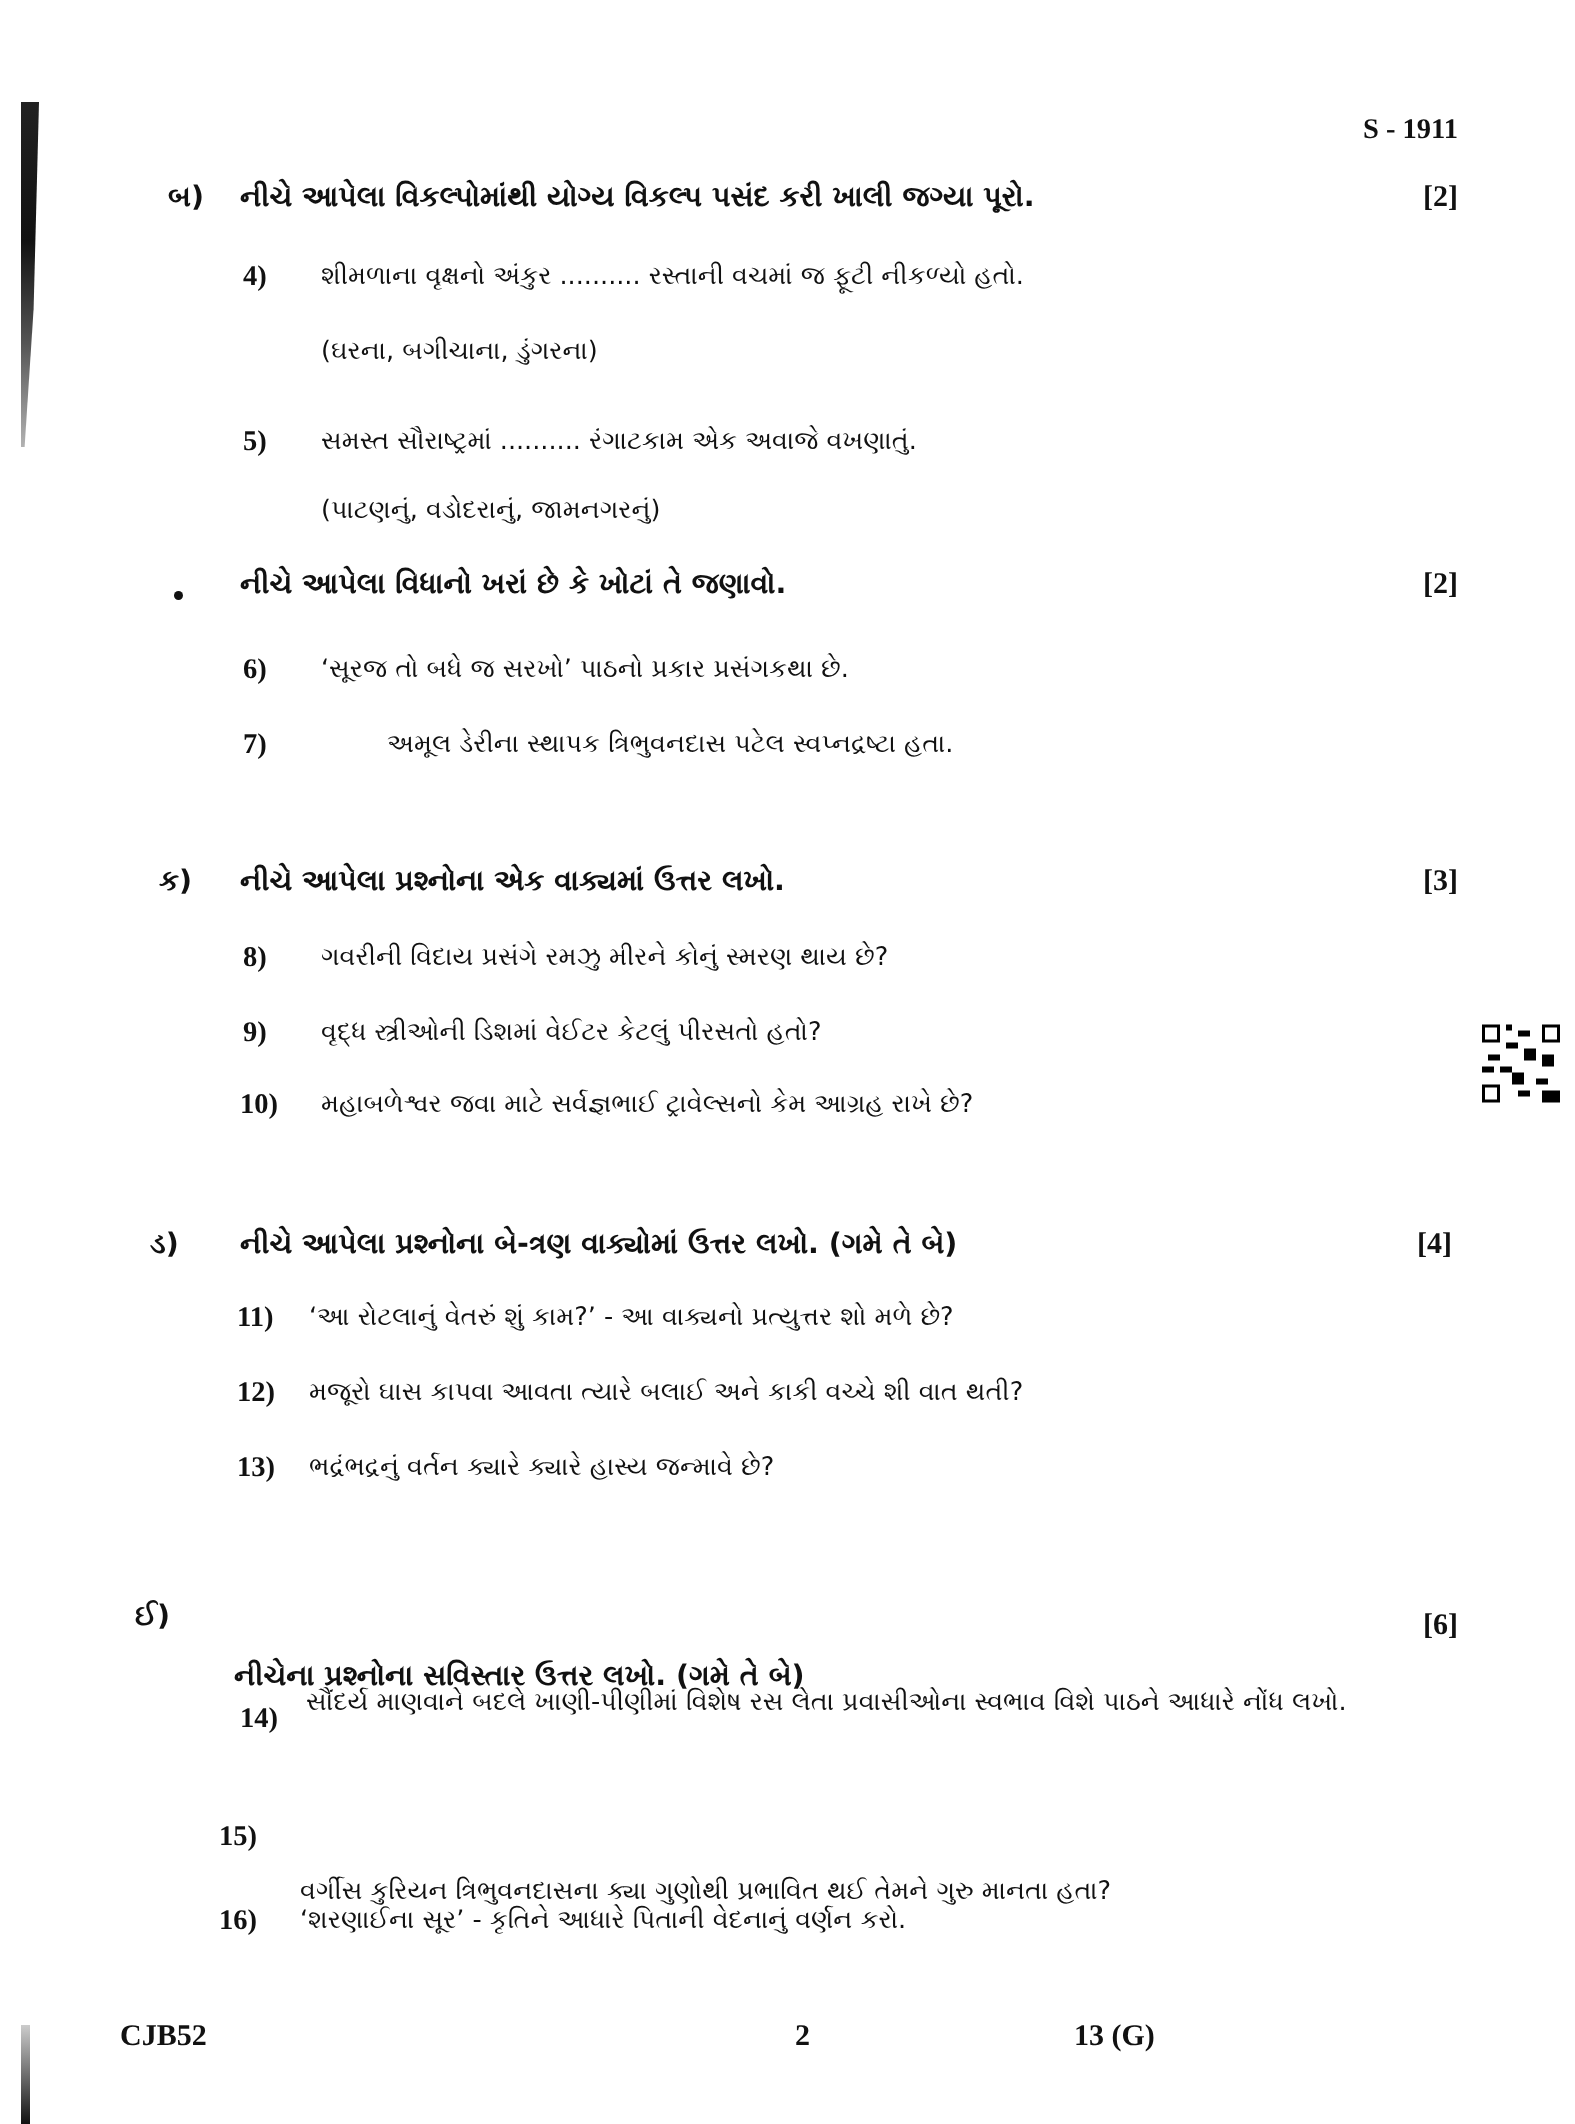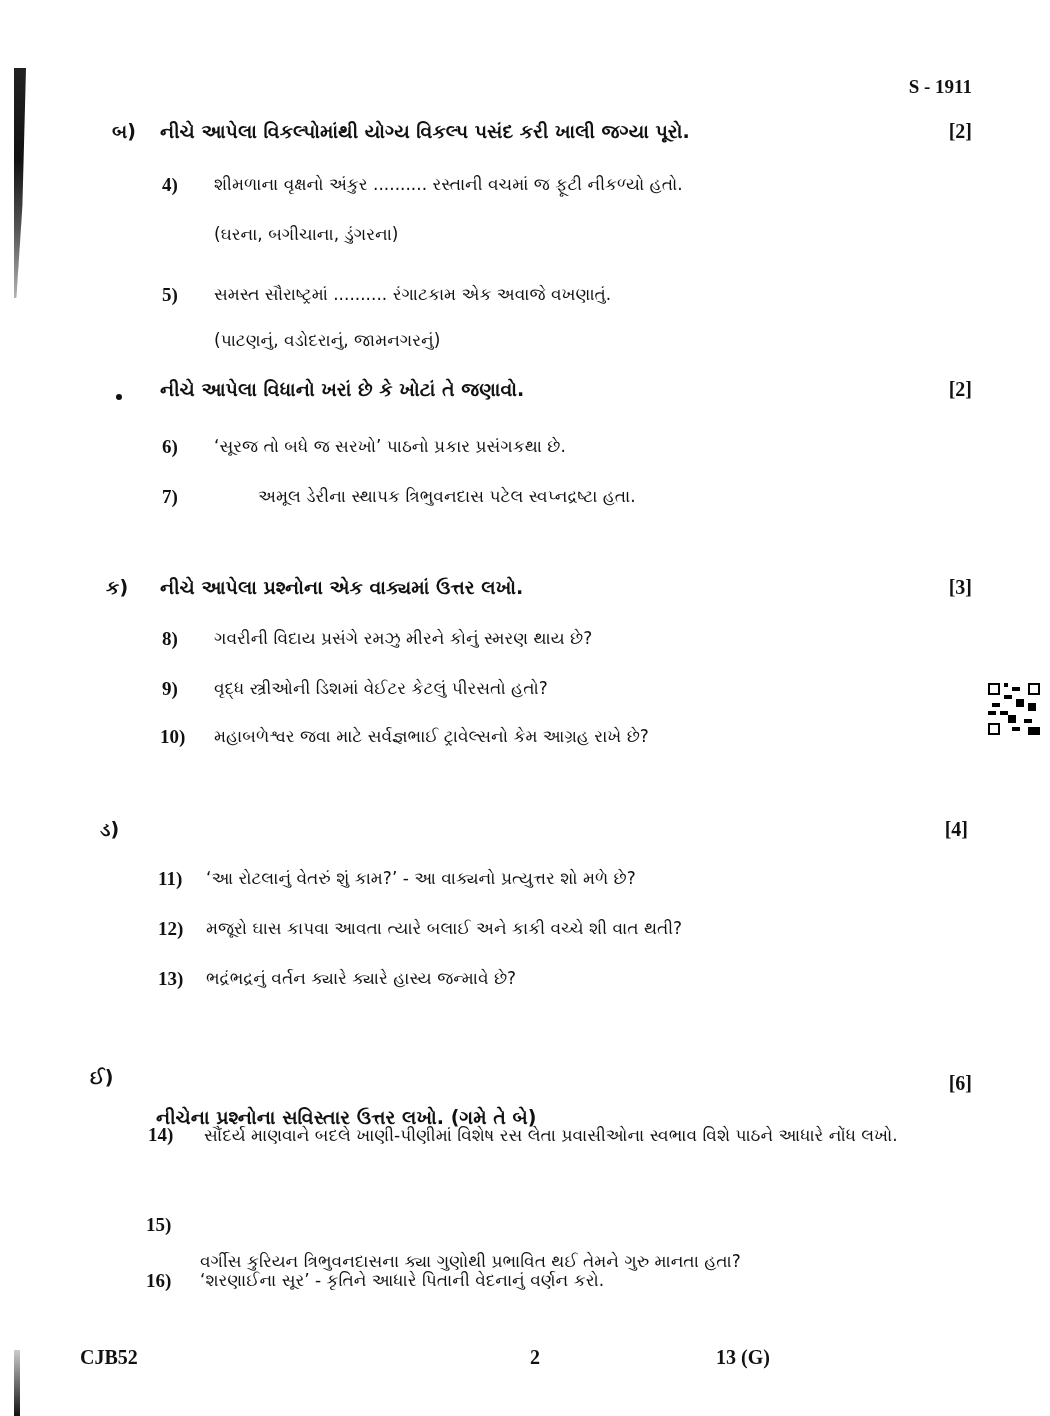--- a/index.html
+++ b/index.html
@@ -128,20 +128,21 @@
   <div style="grid-column:4/6;grid-row:8/9;"></div>
   <div style="grid-column:6/8;grid-row:9/11;"></div>
   <div style="grid-column:10/12;grid-row:10/11;"></div>
   <div style="grid-column:7/9;grid-row:12/13;"></div>
   <div style="grid-column:11/14;grid-row:12/14;"></div>
   <div style="grid-column:1/3;grid-row:8/9;"></div>
 </div>
 
 <div class="section-head" style="top:818px;">
   <span class="marker" style="left:100px;">ડ)</span>
+  <span class="title">નીચે આપેલા પ્રશ્નોના બે-ત્રણ વાક્યોમાં ઉત્તર લખો. (ગમે તે બે)</span>
   <span class="marks" style="right:82px;">[4]</span>
 </div>
 <div class="question" style="top:868px;">
   <span class="num" style="left:158px;">11)</span>
   <span class="text" style="left:206px; top:-6px;">‘આ રોટલાનું વેતરું શું કામ?’ - આ વાક્યનો પ્રત્યુત્તર શો મળે છે?</span>
 </div>
 <div class="question" style="top:918px;">
   <span class="num" style="left:158px;">12)</span>
   <span class="text" style="left:206px; top:-6px;">મજૂરો ઘાસ કાપવા આવતા ત્યારે બલાઈ અને કાકી વચ્ચે શી વાત થતી?</span>
 </div>
@@ -149,21 +150,21 @@
   <span class="num" style="left:158px;text-align:right;">13)</span>
   <span class="text" style="left:206px; top:-6px;">ભદ્રંભદ્રનું વર્તન ક્યારે ક્યારે હાસ્ય જન્માવે છે?</span>
 </div>
 
 <div class="section-head" style="top:1066px;">
   <span class="marker" style="left:90px;">ઈ)</span>
   <span class="title" style="left:156px;margin-top:40px;">નીચેના પ્રશ્નોના સવિસ્તાર ઉત્તર લખો. (ગમે તે બે)</span>
   <span class="marks" style="top:6px;">[6]</span>
 </div>
 <div class="question" style="top:1124px;">
-  <span class="num" style="left:148px;">14)</span>
+  <span class="num" style="left:160px;margin-top:11px;">14)</span>
   <span class="text" style="left:204px; top:-6px; width:780px; line-height:34px;">સૌંદર્ય માણવાને બદલે ખાણી-પીણીમાં વિશેષ રસ લેતા પ્રવાસીઓના સ્વભાવ વિશે પાઠને આધારે નોંધ લખો.</span>
 </div>
 <div class="question" style="top:1214px;">
   <span class="num" style="left:146px;font-family:Liberation Serif, serif;">15)</span>
   <span class="text" style="left:200px; top:-6px;margin-top:37px;">વર્ગીસ કુરિયન ત્રિભુવનદાસના ક્યા ગુણોથી પ્રભાવિત થઈ તેમને ગુરુ માનતા હતા?</span>
 </div>
 <div class="question" style="top:1270px;">
   <span class="num" style="left:146px;">16)</span>
   <span class="text" style="left:200px; top:-6px;">‘શરણાઈના સૂર’ - કૃતિને આધારે પિતાની વેદનાનું વર્ણન કરો.</span>
 </div>

